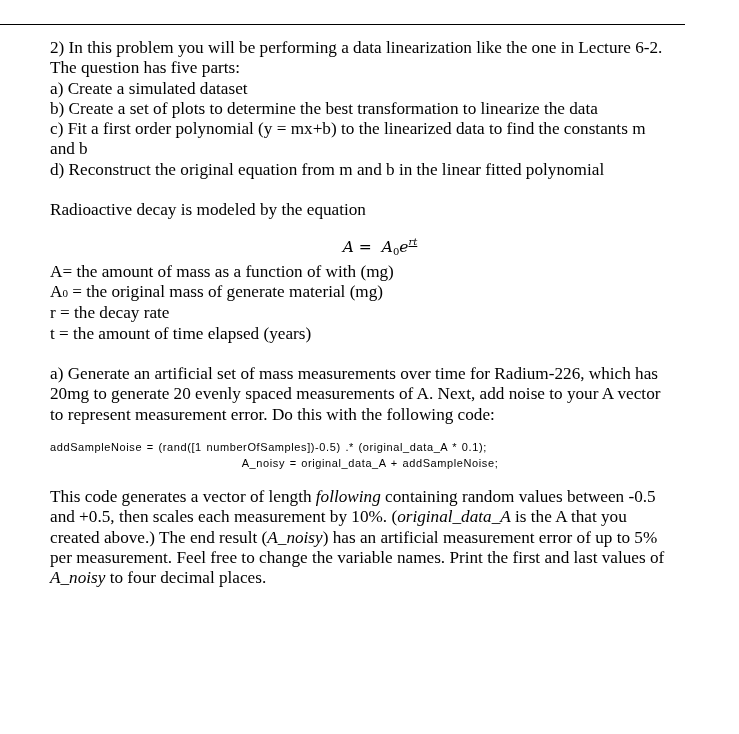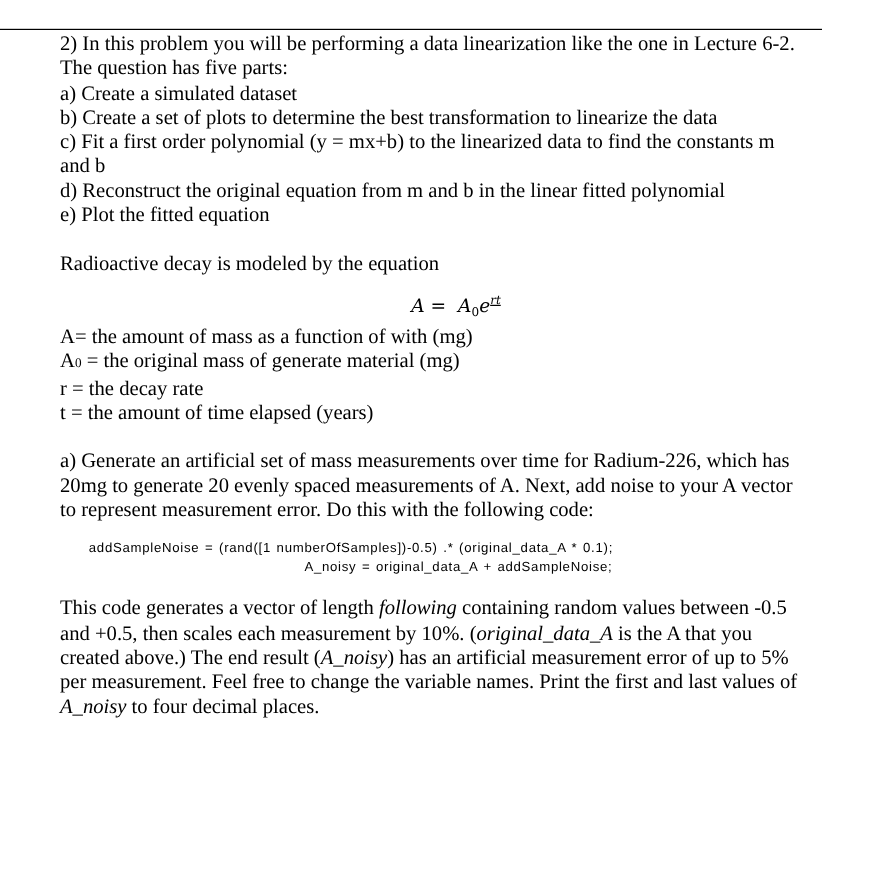--- a/index.html
+++ b/index.html
@@ -19,21 +19,21 @@
       position: absolute;
       left: 0;
       top: 24px;
       width: 685px;
       height: 0;
       border-top: 1px solid #000;
     }
     .doc {
       position: absolute;
       left: 50px;
-      top: 27px;
+      top: 38px;
       width: 640px;
       font-size: 17.2px;
       line-height: 20.3px;
     }
     .doc p {
       margin: 0;
     }
     .blank {
       height: 20.3px;
     }
@@ -64,41 +64,39 @@
       font-family: "Liberation Sans", "DejaVu Sans", sans-serif;
       font-size: 11px;
       line-height: 16px;
       letter-spacing: 0.6px;
       word-spacing: 1px;
       margin-top: 12px !important;
     }
     .code-block {
       margin-top: 14px;
       margin-bottom: 16px;
-      margin-left: 24px;
     }
     em {
       font-style: italic;
     }
   </style>
 </head>
 <body>
 
 <div class="top-rule"></div>
 
 <div class="doc">
 
   <p>2) In this problem you will be performing a data linearization like the one in Lecture 6-2.</p>
   <p>The question has five parts:</p>
   <p>a) Create a simulated dataset</p>
   <p>b) Create a set of plots to determine the best transformation to linearize the data</p>
   <p>c) Fit a first order polynomial (y = mx+b) to the linearized data to find the constants m</p>
   <p>and b</p>
   <p>d) Reconstruct the original equation from m and b in the linear fitted polynomial</p>
-  <p>e) Plot the fitted equation</p>
 
   <div class="blank"></div>
 
   <p>Radioactive decay is modeled by the equation</p>
 
   <div class="equation">
     <span>A</span>
     <span style="font-style:normal;">=</span>&nbsp;
     <span>A</span><sub>0</sub><span>e</span><sup>rt</sup>
   </div>

